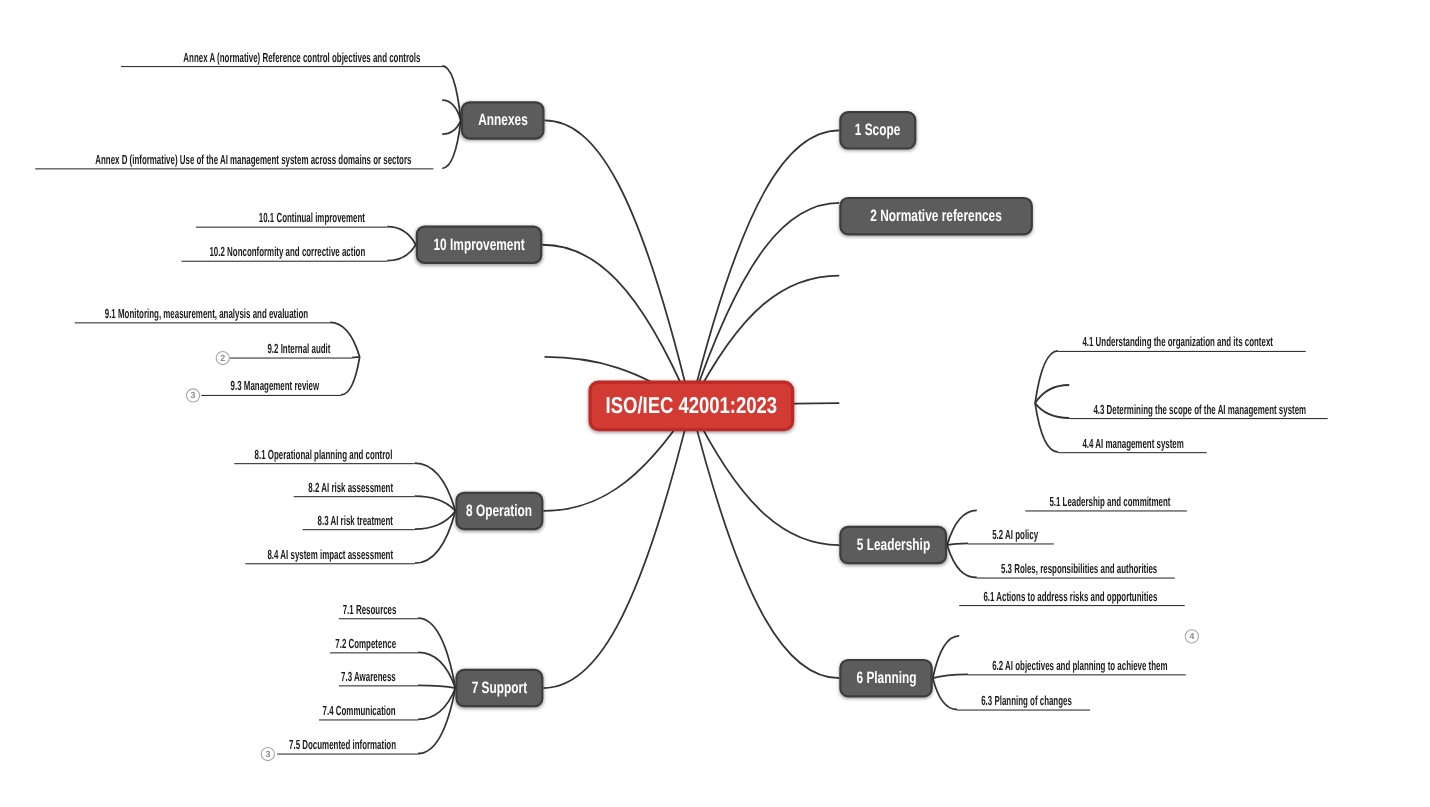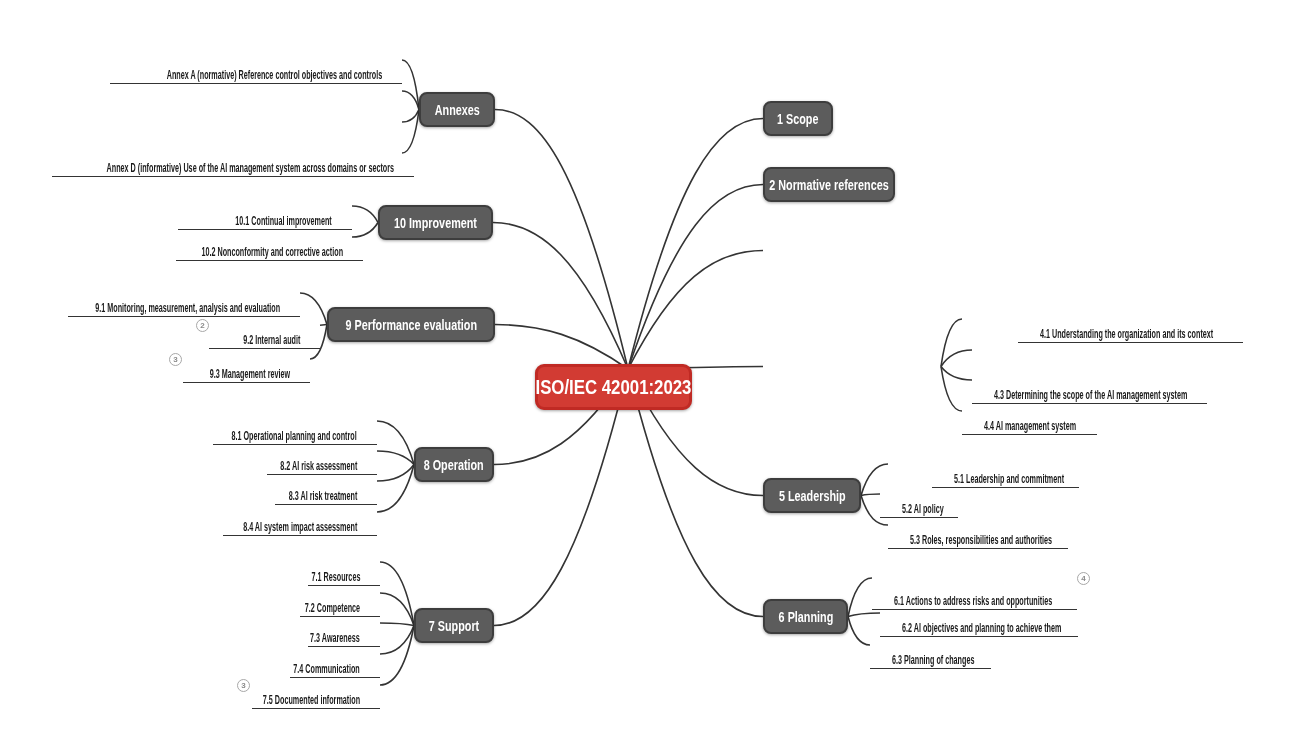--- a/index.html
+++ b/index.html
@@ -23,21 +23,21 @@
     color:#fff;font-weight:bold;font-size:15px;white-space:nowrap;
     box-shadow:0 1px 3px rgba(0,0,0,.35);cursor:pointer;
   }
   .node .nlabel{display:inline-block;transform:scaleX(.72);transform-origin:center center;white-space:nowrap;}
   .node.root{
     height:46px;background:var(--root-bg);border:3px solid var(--root-border);
     font-size:21px;border-radius:9px;
   }
   .node.root .nlabel{transform:scaleX(.8);}
   .row{
-    position:absolute;height:18px;border-bottom:1.5px solid var(--line);cursor:pointer;margin-top:23px;
+    position:absolute;height:18px;border-bottom:1.5px solid var(--line);cursor:pointer;
   }
   .row .ctext{
     position:absolute;bottom:1px;white-space:nowrap;
     font-size:12px;font-weight:bold;color:var(--text);line-height:14px;
   }
   .row.r .ctext{left:22px;transform:scaleX(.6);transform-origin:left bottom;}
   .row.l .ctext{right:20px;transform:scaleX(.6);transform-origin:right bottom;}
   .badge{
     position:absolute;width:13px;height:13px;box-sizing:border-box;border-radius:50%;
     background:#fff;border:1px solid var(--badge-border);color:var(--badge-text);
@@ -96,94 +96,91 @@
       <path d="M414,464.5 C404.75,500 391.8,512 377,512"></path>
 
       <path d="M414,625.5 C405.5,578 393.6,562 380,562"></path>
       <path d="M414,625.5 C405.5,601 393.6,593 380,593"></path>
       <path d="M414,625.5 C405.5,623.6 393.6,623 380,623"></path>
       <path d="M414,625.5 C405.5,647 393.6,654 380,654"></path>
       <path d="M414,625.5 C405.5,670 393.6,685 380,685"></path>
     </g>
   </svg>
 
-  <div class="node root" style="left:535px;top:364px;width:157px">
+  <div class="node root" style="left:535px;top:346px;width:187px">
     <span class="nlabel">ISO/IEC 42001:2023</span>
   </div>
 
   <div class="node" style="left:763px;top:101px;width:70px">
     <span class="nlabel">1 Scope</span>
   </div>
-  <div class="node" style="left:763px;top:167px;width:132px">
+  <div class="node" style="left:763px;top:179px;width:176px">
     <span class="nlabel">2 Normative references</span>
   </div>
   <div class="node" style="left:763px;top:478px;width:98px">
     <span class="nlabel">5 Leadership</span>
   </div>
   <div class="node" style="left:763px;top:599px;width:85px">
     <span class="nlabel">6 Planning</span>
   </div>
 
   <div class="node" style="left:419px;top:92px;width:76px">
     <span class="nlabel">Annexes</span>
   </div>
   <div class="node" style="left:378px;top:205px;width:115px">
     <span class="nlabel">10 Improvement</span>
   </div>
-  <div class="node" style="left:327px;top:307px;width:168px">
-    <span class="nlabel">9 Performance evaluation</span>
-  </div>
   <div class="node" style="left:414px;top:447px;width:80px">
     <span class="nlabel">8 Operation</span>
   </div>
   <div class="node" style="left:414px;top:608px;width:80px">
     <span class="nlabel">7 Support</span>
   </div>
 
-  <div class="row r" style="left:1018px;top:301px;width:225px">
+  <div class="row r" style="left:962px;top:301px;width:225px">
     <span class="ctext">4.1 Understanding the organization and its context</span>
     </div>
   <div class="row r" style="left:972px;top:362px;width:235px">
     <span class="ctext">4.3 Determining the scope of the AI management system</span>
     </div>
   <div class="row r" style="left:962px;top:393px;width:135px">
     <span class="ctext">4.4 AI management system</span>
     </div>
 
   <div class="row r" style="left:932px;top:446px;width:147px">
     <span class="ctext">5.1 Leadership and commitment</span>
     </div>
   <div class="row r" style="left:880px;top:476px;width:78px">
     <span class="ctext">5.2 AI policy</span>
     </div>
   <div class="row r" style="left:888px;top:507px;width:180px">
     <span class="ctext">5.3 Roles, responsibilities and authorities</span>
     </div>
 
-  <div class="row r" style="left:872px;top:568px;width:205px">
+  <div class="row r" style="left:872px;top:532px;width:205px">
     <span class="ctext">6.1 Actions to address risks and opportunities</span>
     </div>
   <div class="row r" style="left:880px;top:595px;width:198px">
     <span class="ctext">6.2 AI objectives and planning to achieve them</span>
     </div>
   <div class="row r" style="left:870px;top:627px;width:121px">
     <span class="ctext">6.3 Planning of changes</span>
     </div>
 
   <div class="row l" style="left:110px;top:42px;width:292px">
     <span class="ctext">Annex A (normative) Reference control objectives and controls</span>
     </div>
-  <div class="row l" style="left:52px;top:135px;width:362px">
+  <div class="row l" style="left:32px;top:135px;width:362px">
     <span class="ctext">Annex D (informative) Use of the AI management system across domains or sectors</span>
     </div>
 
   <div class="row l" style="left:178px;top:188px;width:174px">
     <span class="ctext">10.1 Continual improvement</span>
     </div>
-  <div class="row l" style="left:176px;top:219px;width:187px">
+  <div class="row l" style="left:165px;top:219px;width:187px">
     <span class="ctext">10.2 Nonconformity and corrective action</span>
     </div>
 
   <div class="row l" style="left:68px;top:275px;width:232px">
     <span class="ctext">9.1 Monitoring, measurement, analysis and evaluation</span>
     </div>
   <div class="row l" style="left:209px;top:307px;width:111px">
     <span class="ctext">9.2 Internal audit</span>
     </div>
   <div class="row l" style="left:183px;top:341px;width:127px">

